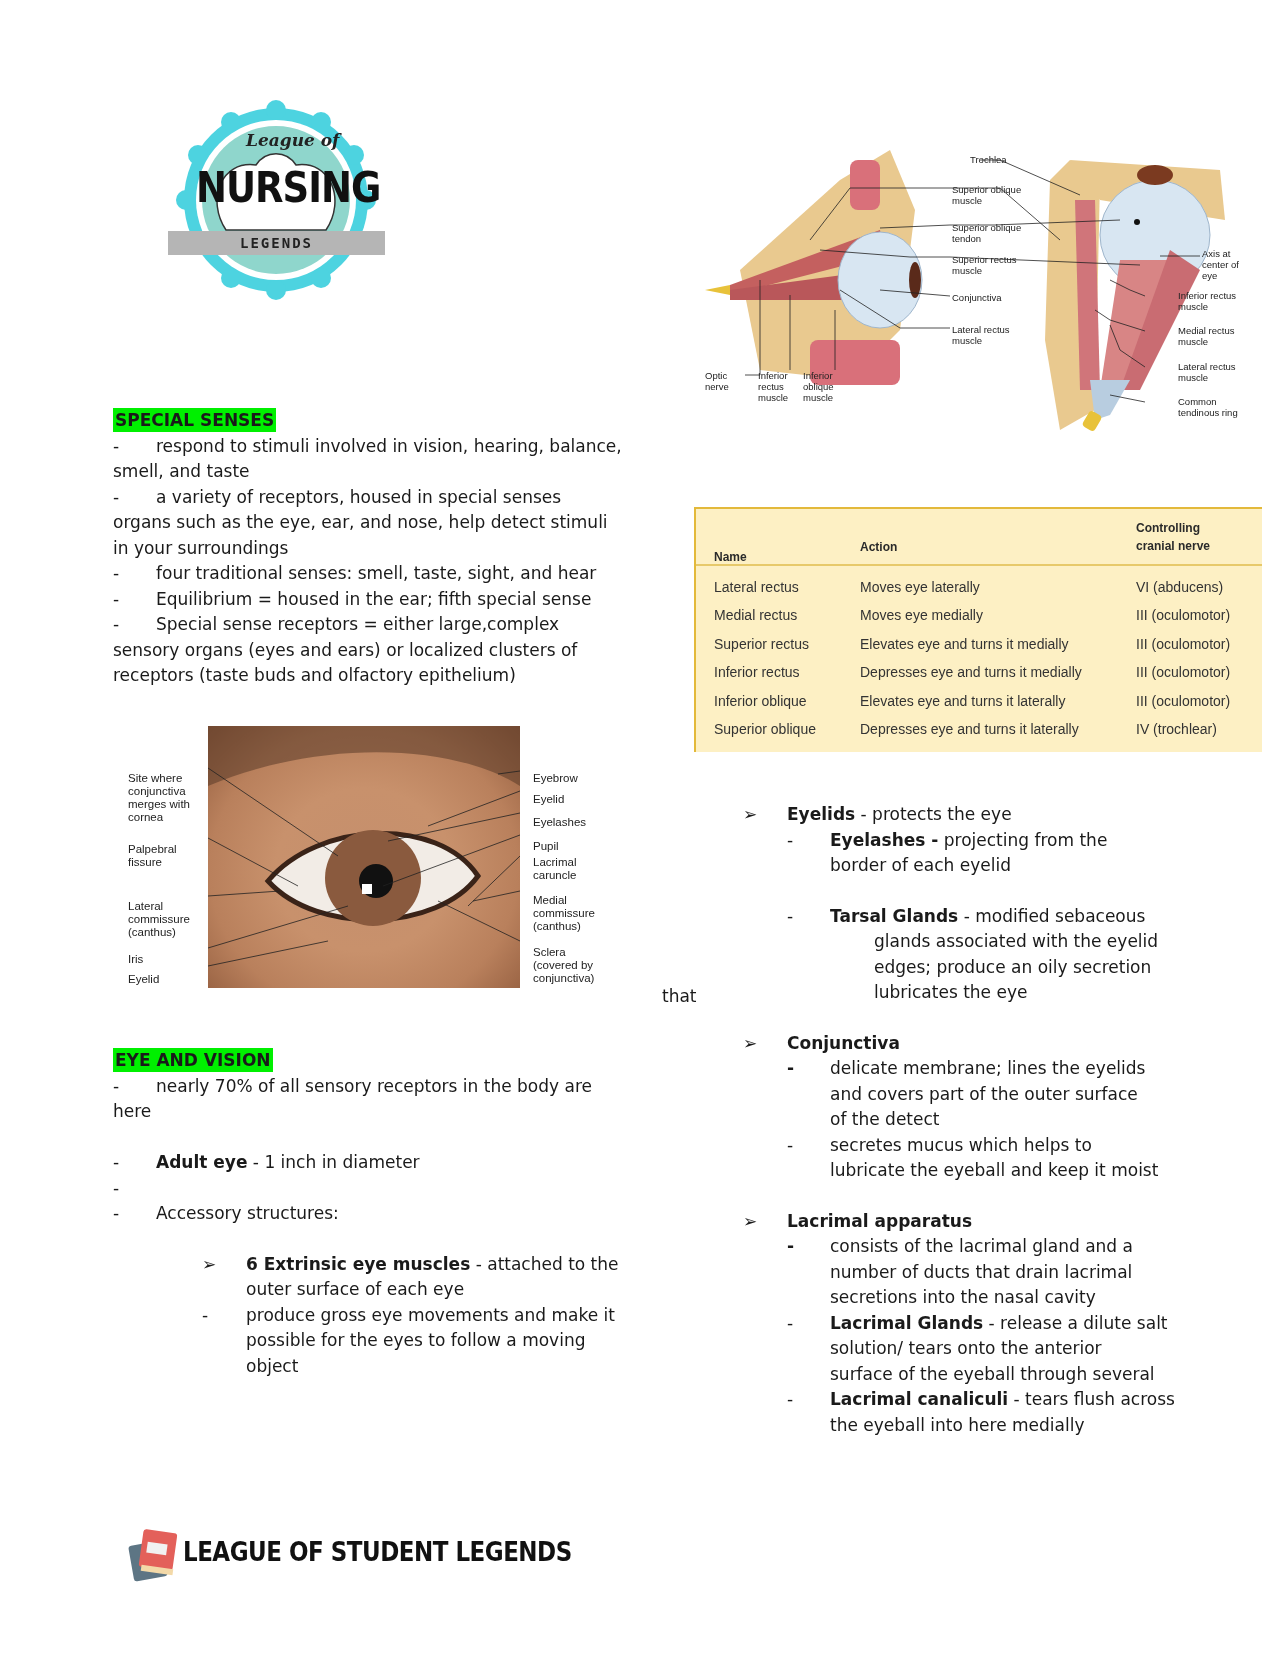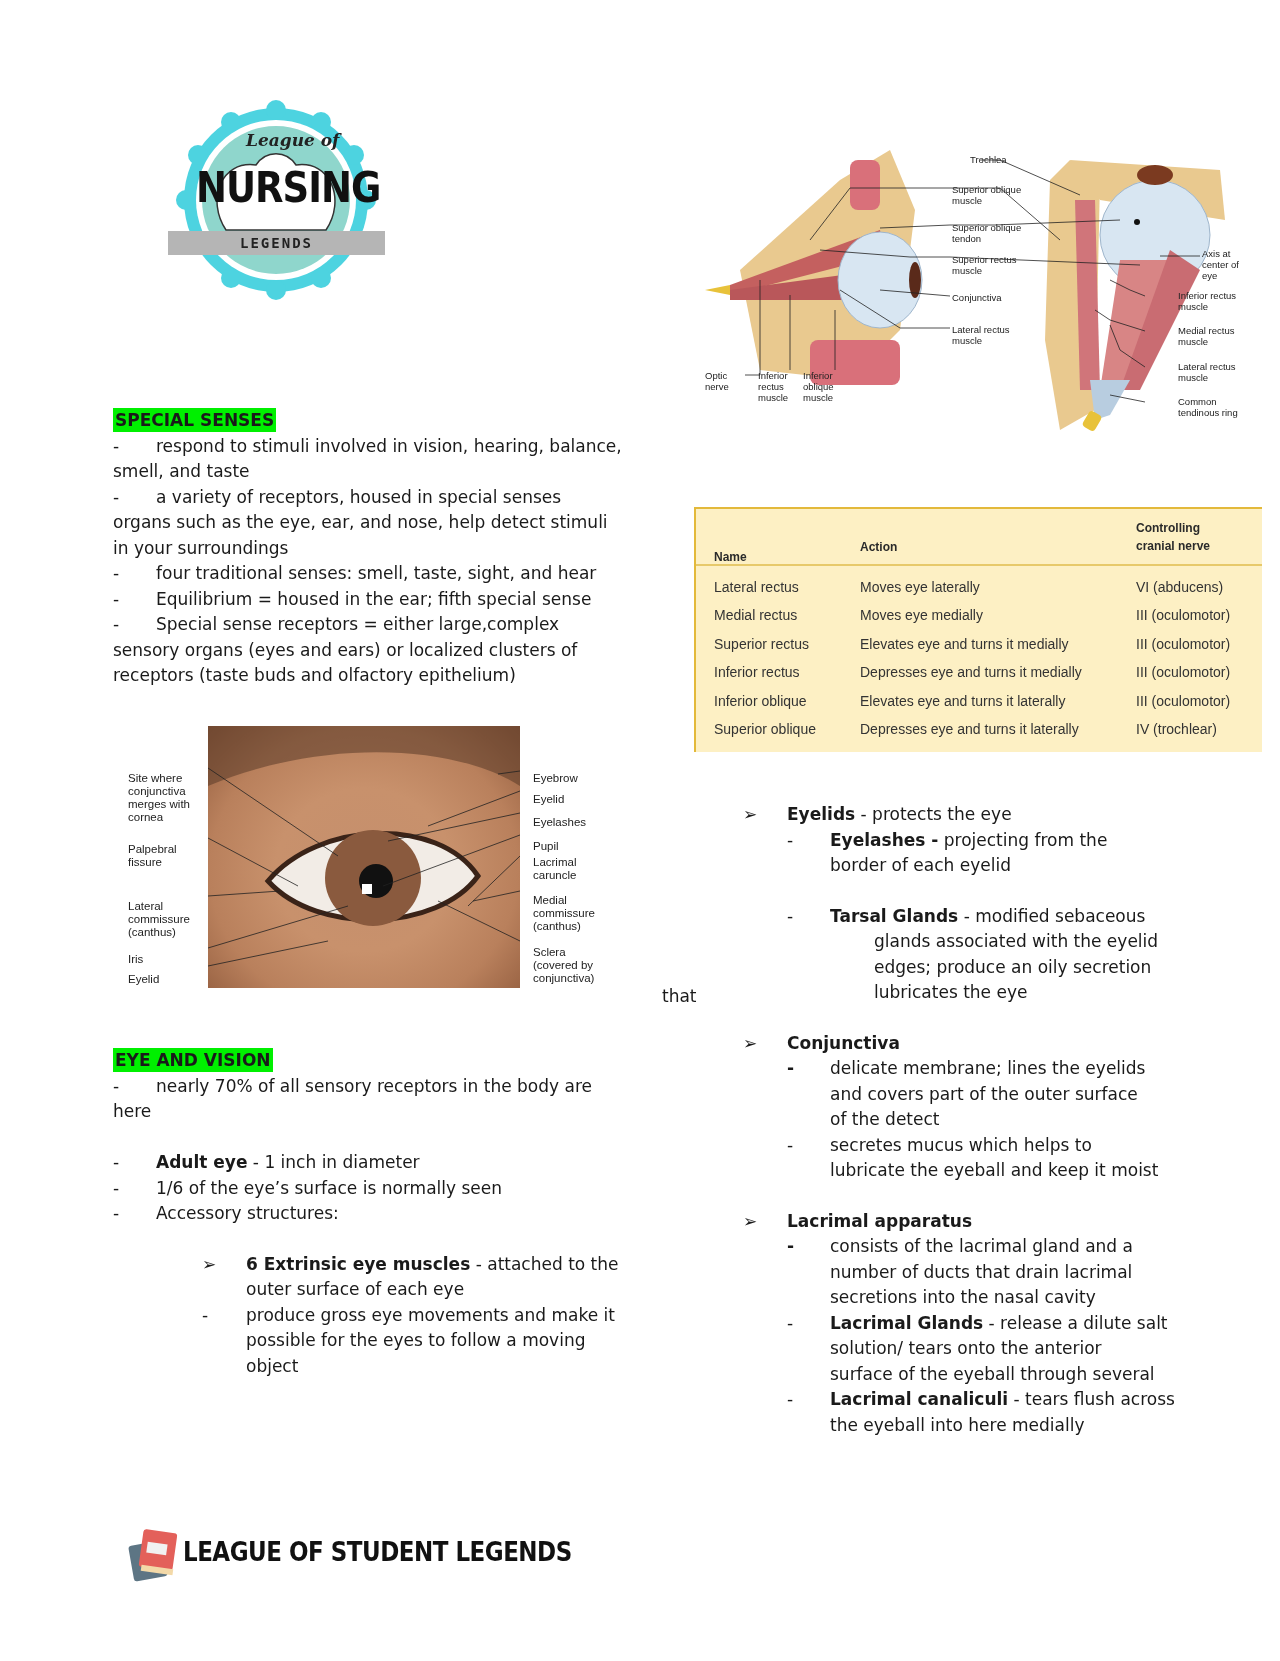--- a/index.html
+++ b/index.html
@@ -229,21 +229,20 @@
   <div>here</div>
 </div>
 
 <div class="abs txt" style="left:113px;top:1150px;width:520px;">
   <div class="row">
       <span class="dash">-</span>
       <span><span class="b">Adult eye</span><span> - 1 inch in diameter</span></span>
     </div>
   <div class="row">
       <span class="dash">-</span>
-      <span>1/6 of the eye’s surface is normally seen</span>
     </div>
   <div class="row">
       <span class="dash">-</span>
       <span>Accessory structures:</span>
     </div>
   <div style="height:25px;"></div>
   <div class="row" style="padding-left:89px;">
       <span class="arrow">➢</span>
       <span><span class="b">6 Extrinsic eye muscles</span><span> - attached to the</span></span>
     </div>

